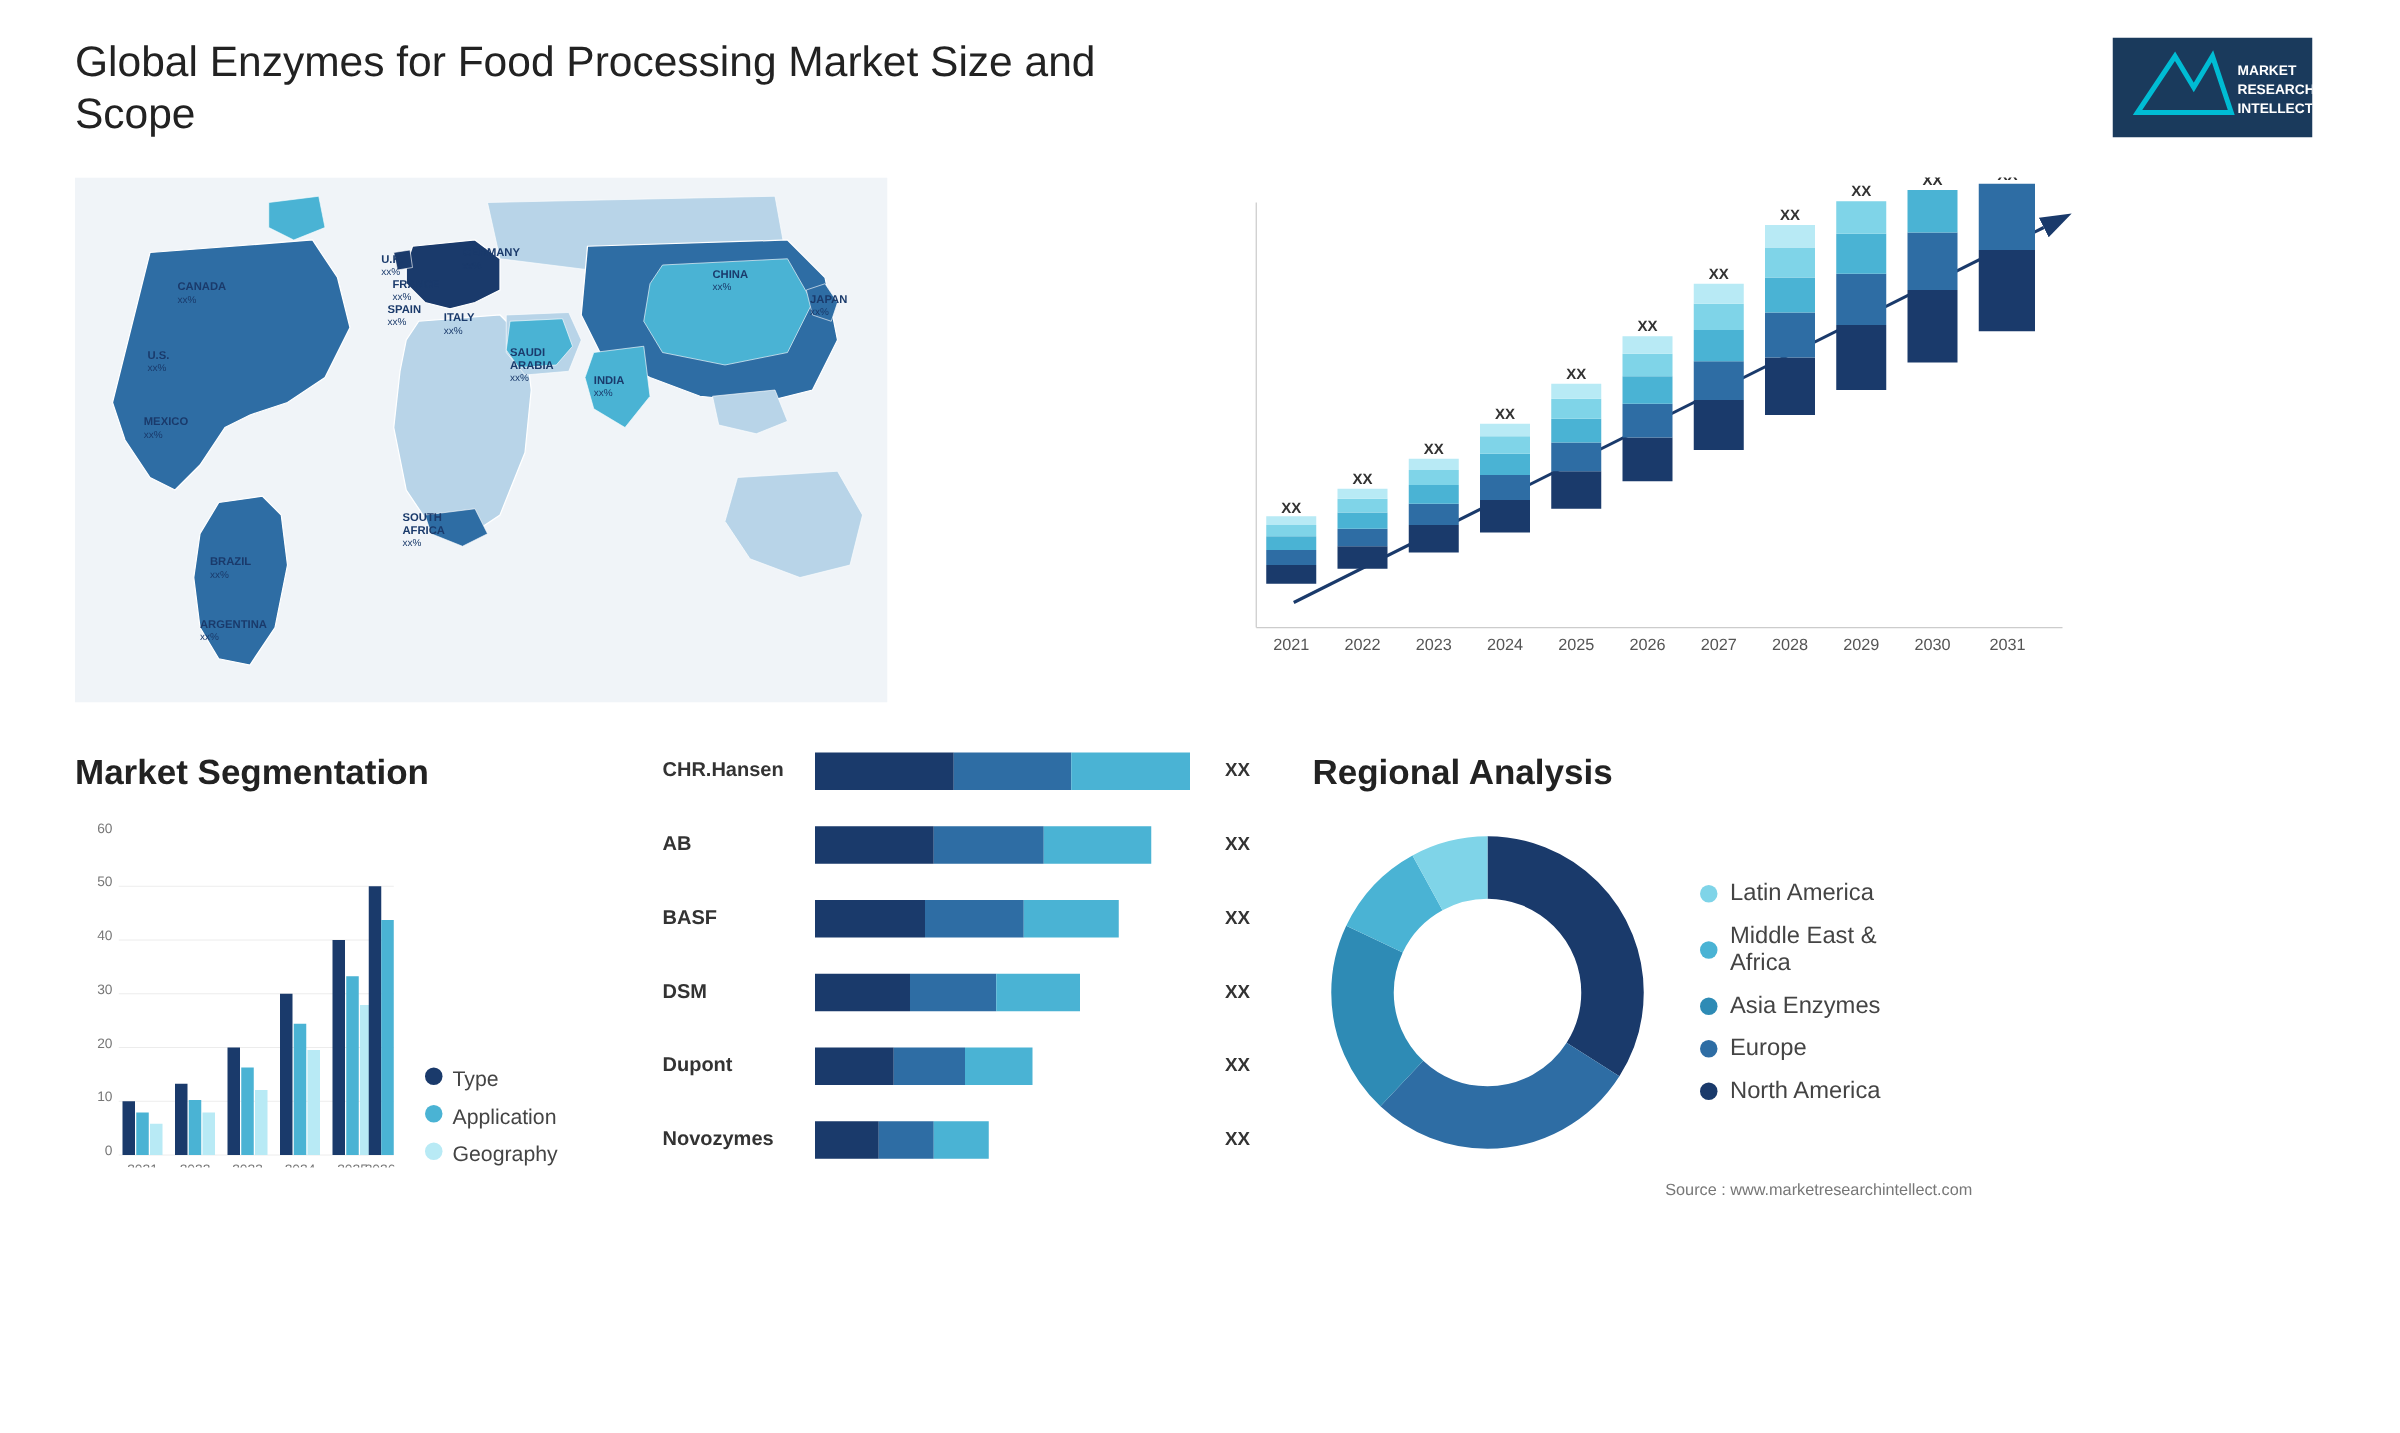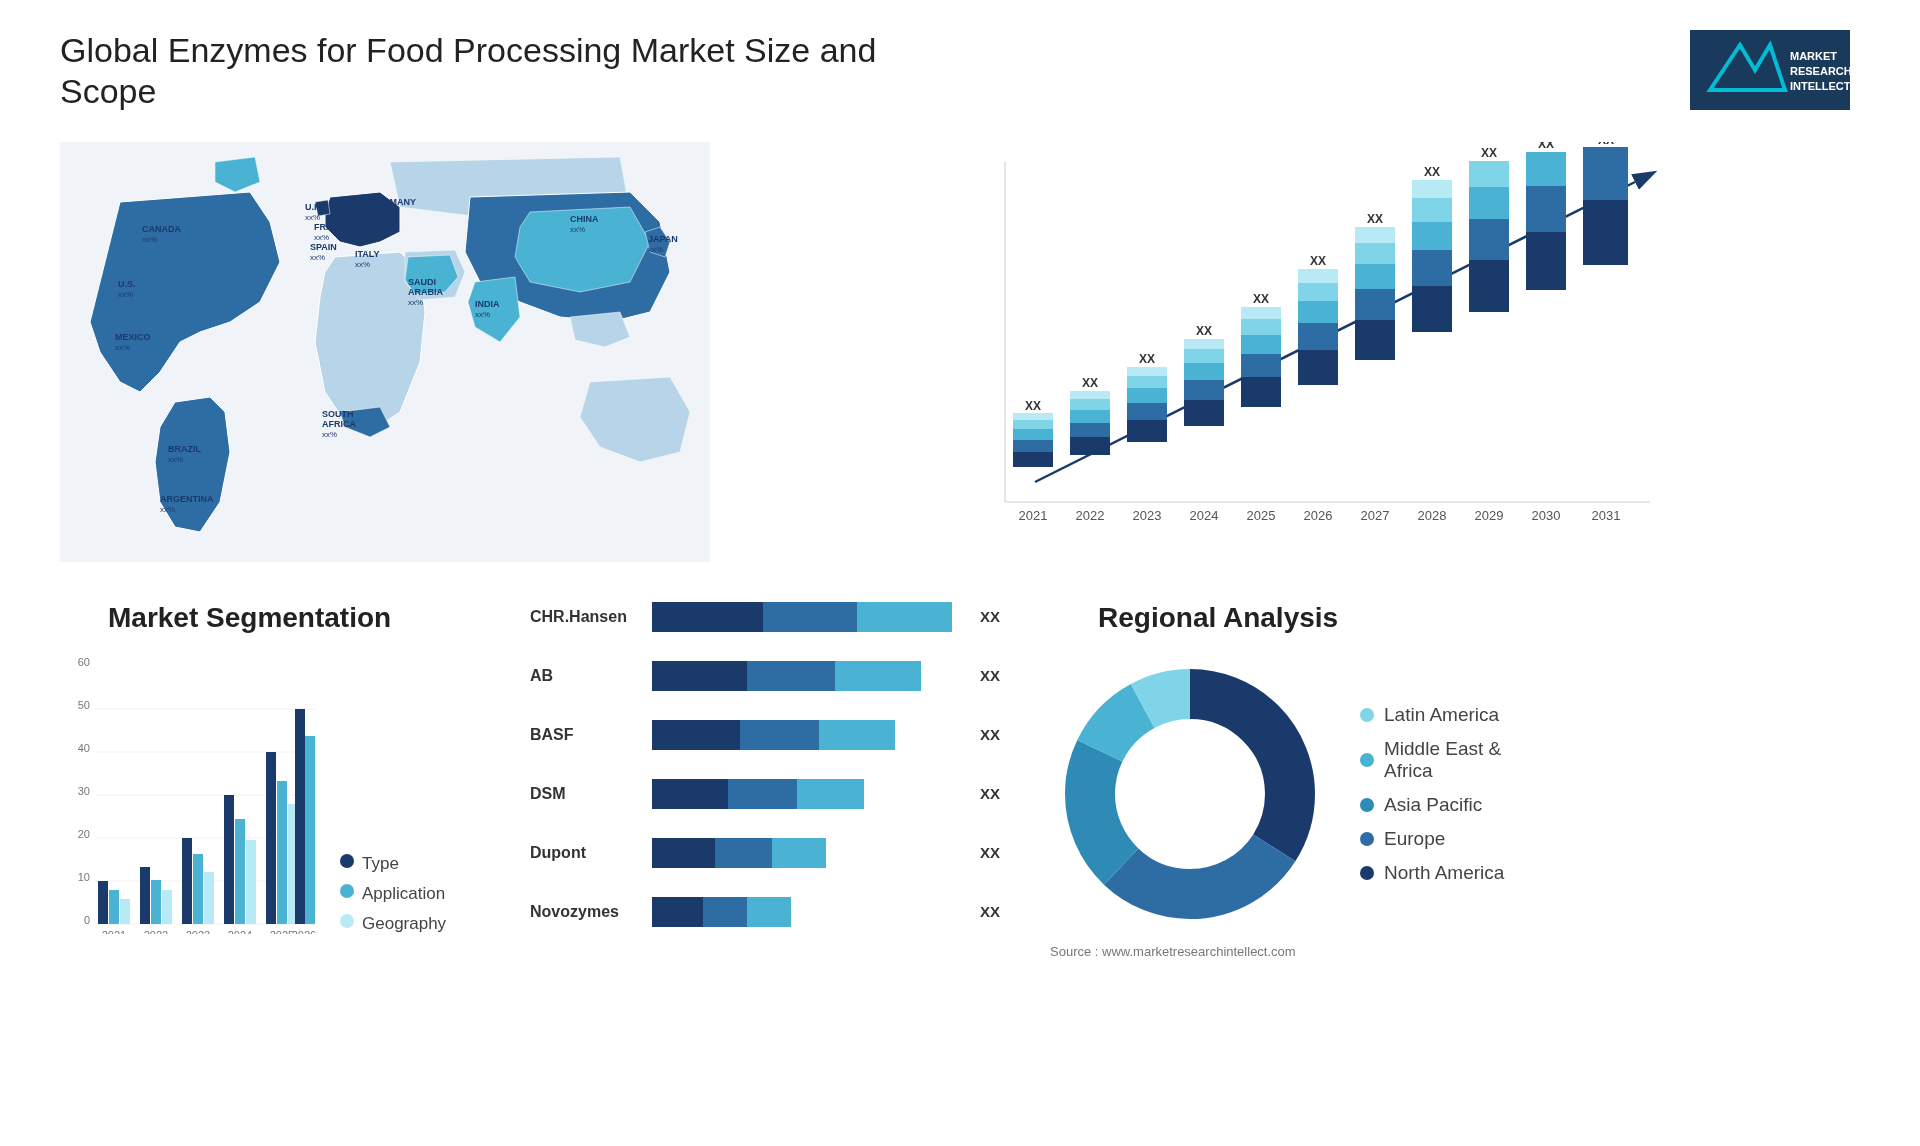--- a/index.html
+++ b/index.html
@@ -73,21 +73,20 @@
     
     .segmentation-section {
       flex: 0 0 430px;
     }
 
     .section-title {
       font-size: 28px;
       font-weight: 700;
       color: #222;
       margin-bottom: 20px;
-      margin-left: 48px;
     }
 
     .seg-chart-container {
       display: flex;
       gap: 20px;
       align-items: flex-end;
     }
 
     .seg-legend {
       display: flex;
@@ -189,21 +188,21 @@
     }
 
     .regional-dot {
       width: 14px;
       height: 14px;
       border-radius: 50%;
       flex-shrink: 0;
     }
 
     .source-text {
-      text-align: left;
+      text-align: center;
       font-size: 13px;
       color: #777;
       margin-top: 10px;
     }
 
     
     .map-country-label {
       font-size: 9px;
       fill: #1a3a6b;
       font-weight: 700;
@@ -591,21 +590,21 @@
           <div class="regional-legend-item">
             <div class="regional-dot" style="background:#7fd4e8;"></div>
             <span>Latin America</span>
           </div>
           <div class="regional-legend-item">
             <div class="regional-dot" style="background:#4ab3d4;"></div>
             <span>Middle East &amp;<br>Africa</span>
           </div>
           <div class="regional-legend-item">
             <div class="regional-dot" style="background:#2e8bb5;"></div>
-            <span>Asia Pacific</span>
+            <span>Asia Enzymes</span>
           </div>
           <div class="regional-legend-item">
             <div class="regional-dot" style="background:#2e6da4;"></div>
             <span>Europe</span>
           </div>
           <div class="regional-legend-item">
             <div class="regional-dot" style="background:#1a3a6b;"></div>
             <span>North America</span>
           </div>
         </div>

